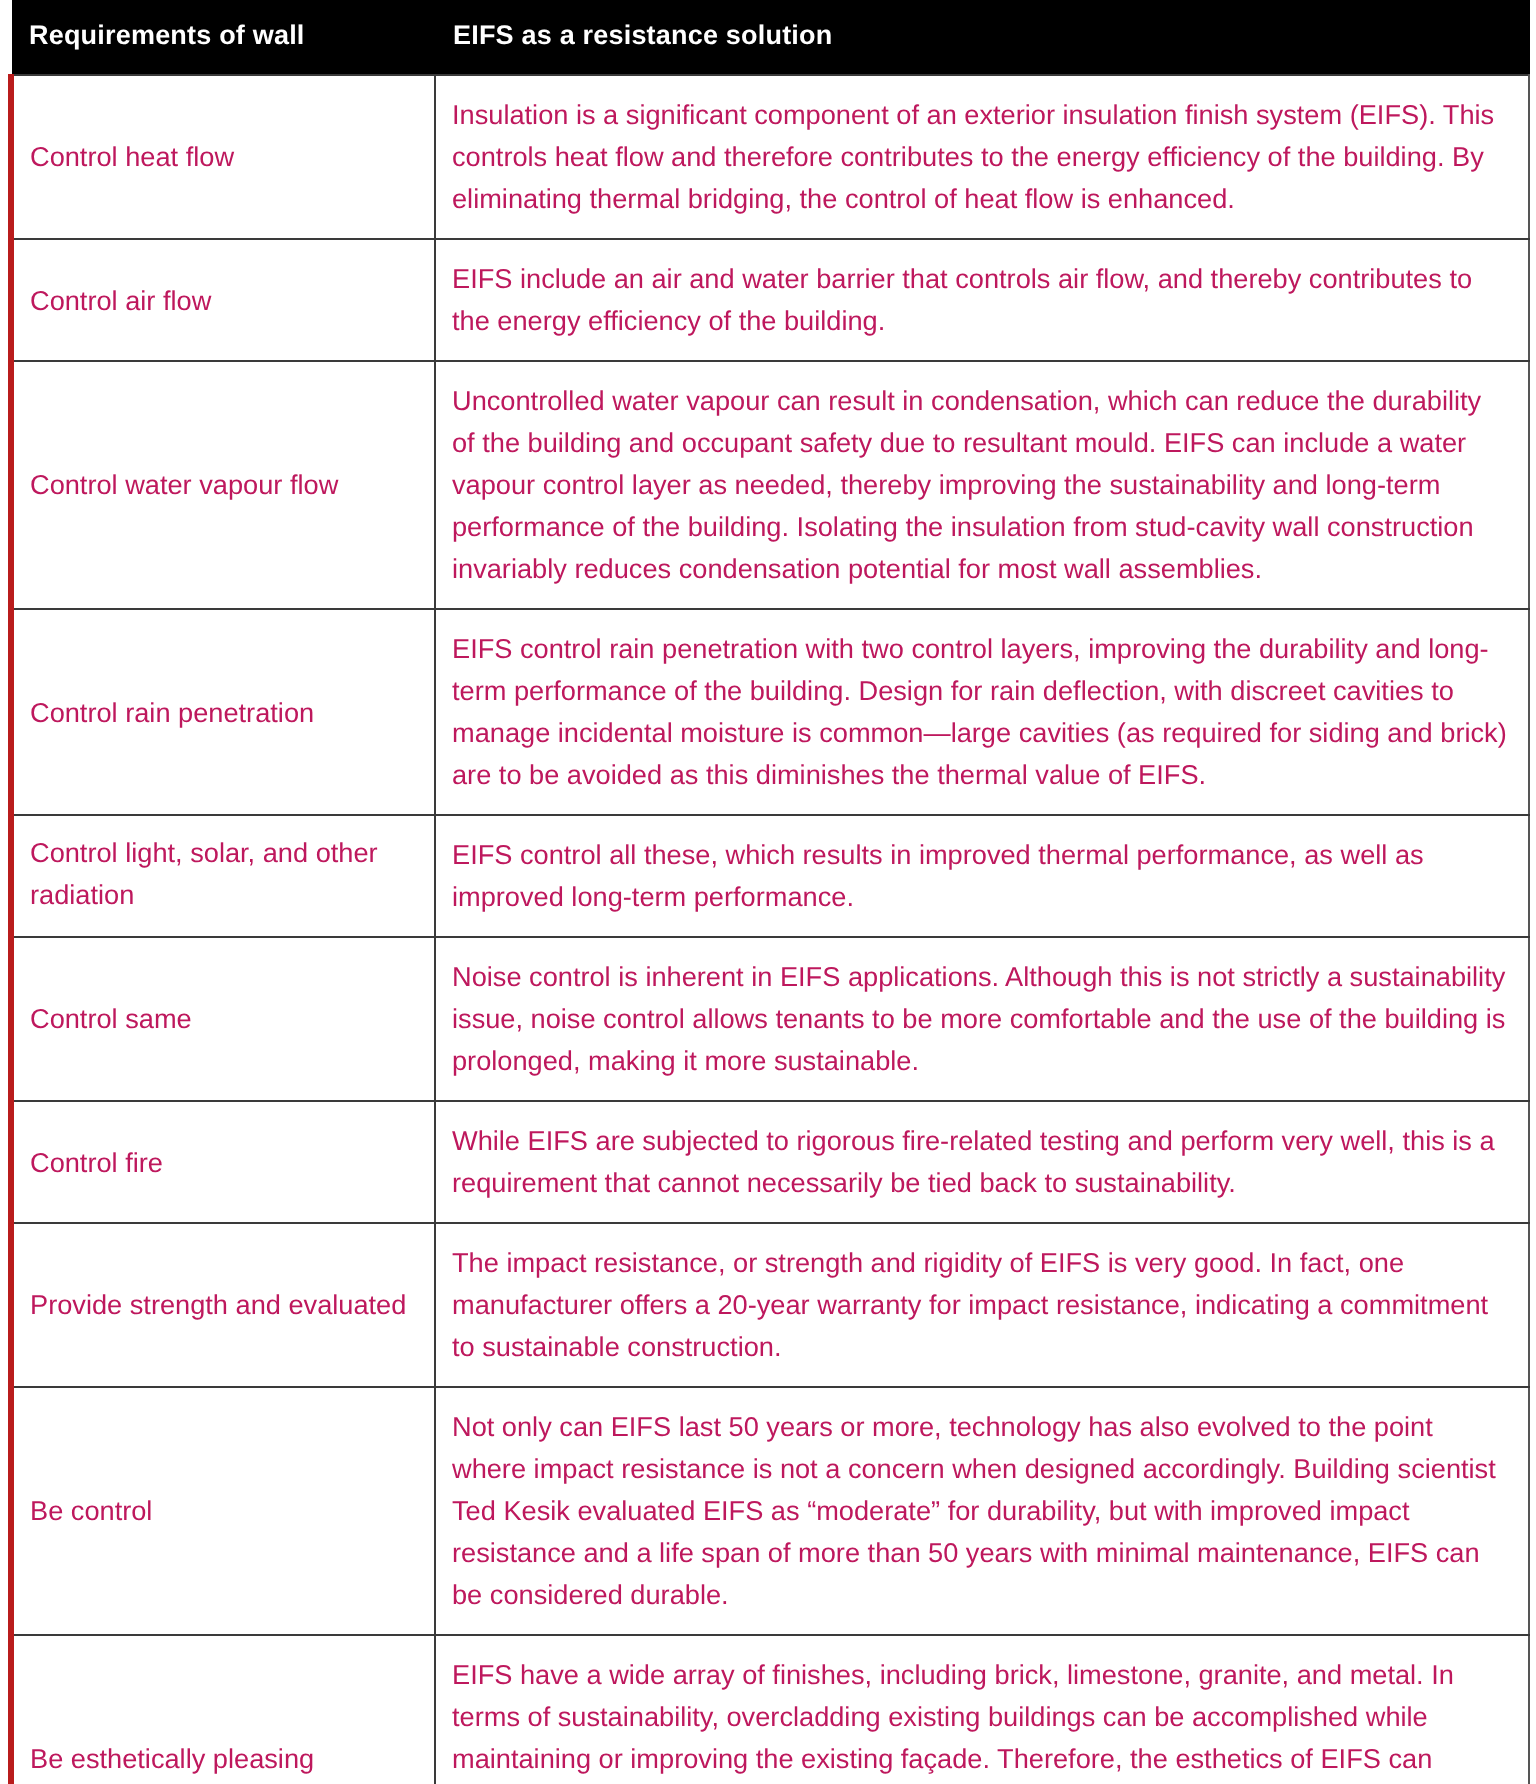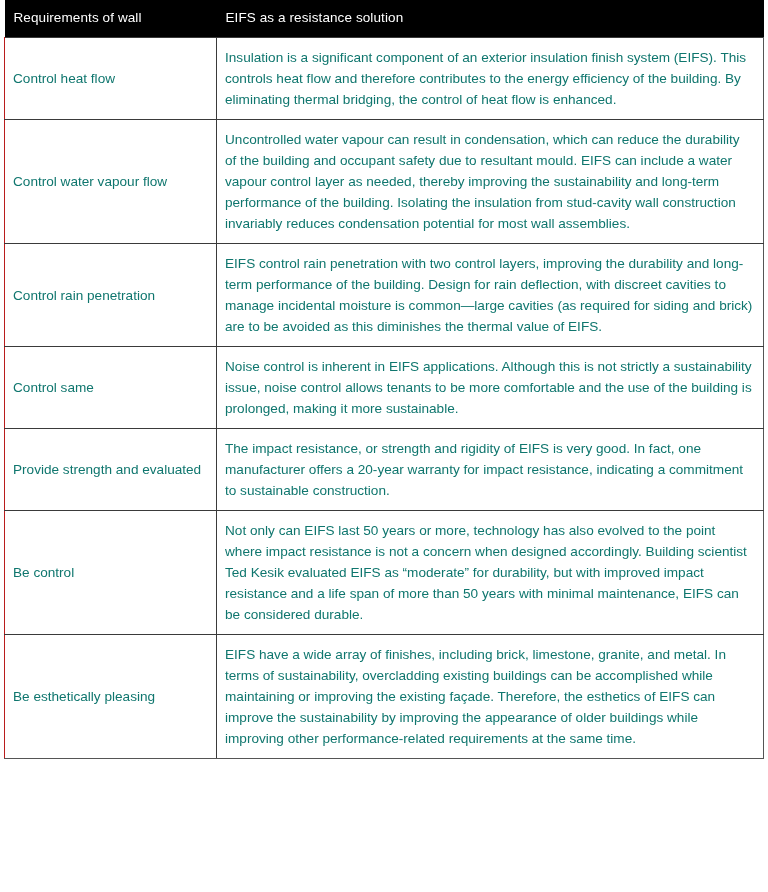--- a/index.html
+++ b/index.html
@@ -33,37 +33,37 @@
   table.req-table col.col-sol { width: 547px; }
 
   
   thead tr.header-row {
     background: #000000;
   }
   thead th {
     background: #000000;
     color: #ffffff;
     font-size: 13.5px;
-    font-weight: normal;
+    font-weight: bold;
     text-align: left;
     vertical-align: middle;
     padding: 10px 8px 11px 9px;
     border: none;
     line-height: 16px;
     letter-spacing: 0.1px;
   }
   thead th.th-req { padding-left: 9px; }
   thead th.th-sol { padding-left: 9px; }
 
   
   tbody td {
     border: 1px solid #3a3a3a;
     font-size: 13.6px;
     line-height: 21px;
-    color: #0f766e;
+    color: #be185d;
     padding: 9px 9px 9px 9px;
     background: #ffffff;
   }
   tbody td.cell-req {
     vertical-align: middle;
     padding-left: 8px;
     padding-right: 6px;
   }
   tbody td.cell-req.top-align {
     vertical-align: top;
@@ -71,21 +71,21 @@
   }
   tbody td.cell-sol {
     vertical-align: middle;
     padding-left: 8px;
     padding-right: 10px;
   }
   tbody tr:first-child td {
     border-top: 1px solid #3a3a3a;
   }
   tbody td:first-child {
-    border-left: 1px solid #b91c1c;
+    border-left: 3px solid #b91c1c;
   }
   tbody td:last-child {
     border-right: 1px solid #555555;
   }
   tbody tr:last-child td {
     border-bottom: 1px solid #555555;
   }
 </style>
 </head>
 <body>
@@ -101,30 +101,42 @@
         <th class="th-req">Requirements of wall</th>
         <th class="th-sol">EIFS as a resistance solution</th>
       </tr>
     </thead>
     <tbody id="table-body">
         <tr>
           <td class="cell-req">Control heat flow</td>
           <td class="cell-sol">Insulation is a significant component of an exterior insulation finish system (EIFS). This controls heat flow and therefore contributes to the energy efficiency of the building. By eliminating thermal bridging, the control of heat flow is enhanced.</td>
         </tr>
         <tr>
+          <td class="cell-req">Control air flow</td>
+          <td class="cell-sol">EIFS include an air and water barrier that controls air flow, and thereby contributes to the energy efficiency of the building.</td>
+        </tr>
+        <tr>
           <td class="cell-req">Control water vapour flow</td>
           <td class="cell-sol">Uncontrolled water vapour can result in condensation, which can reduce the durability of the building and occupant safety due to resultant mould. EIFS can include a water vapour control layer as needed, thereby improving the sustainability and long-term performance of the building. Isolating the insulation from stud-cavity wall construction invariably reduces condensation potential for most wall assemblies.</td>
         </tr>
         <tr>
           <td class="cell-req">Control rain penetration</td>
           <td class="cell-sol">EIFS control rain penetration with two control layers, improving the durability and long-term performance of the building. Design for rain deflection, with discreet cavities to manage incidental moisture is common—large cavities (as required for siding and brick) are to be avoided as this diminishes the thermal value of EIFS.</td>
         </tr>
         <tr>
+          <td class="cell-req top-align">Control light, solar, and other radiation</td>
+          <td class="cell-sol">EIFS control all these, which results in improved thermal performance, as well as improved long-term performance.</td>
+        </tr>
+        <tr>
           <td class="cell-req">Control same</td>
           <td class="cell-sol">Noise control is inherent in EIFS applications. Although this is not strictly a sustainability issue, noise control allows tenants to be more comfortable and the use of the building is prolonged, making it more sustainable.</td>
+        </tr>
+        <tr>
+          <td class="cell-req">Control fire</td>
+          <td class="cell-sol">While EIFS are subjected to rigorous fire-related testing and perform very well, this is a requirement that cannot necessarily be tied back to sustainability.</td>
         </tr>
         <tr>
           <td class="cell-req">Provide strength and evaluated</td>
           <td class="cell-sol">The impact resistance, or strength and rigidity of EIFS is very good. In fact, one manufacturer offers a 20-year warranty for impact resistance, indicating a commitment to sustainable construction.</td>
         </tr>
         <tr>
           <td class="cell-req">Be control</td>
           <td class="cell-sol">Not only can EIFS last 50 years or more, technology has also evolved to the point where impact resistance is not a concern when designed accordingly. Building scientist Ted Kesik evaluated EIFS as “moderate” for durability, but with improved impact resistance and a life span of more than 50 years with minimal maintenance, EIFS can be considered durable.</td>
         </tr>
         <tr>

